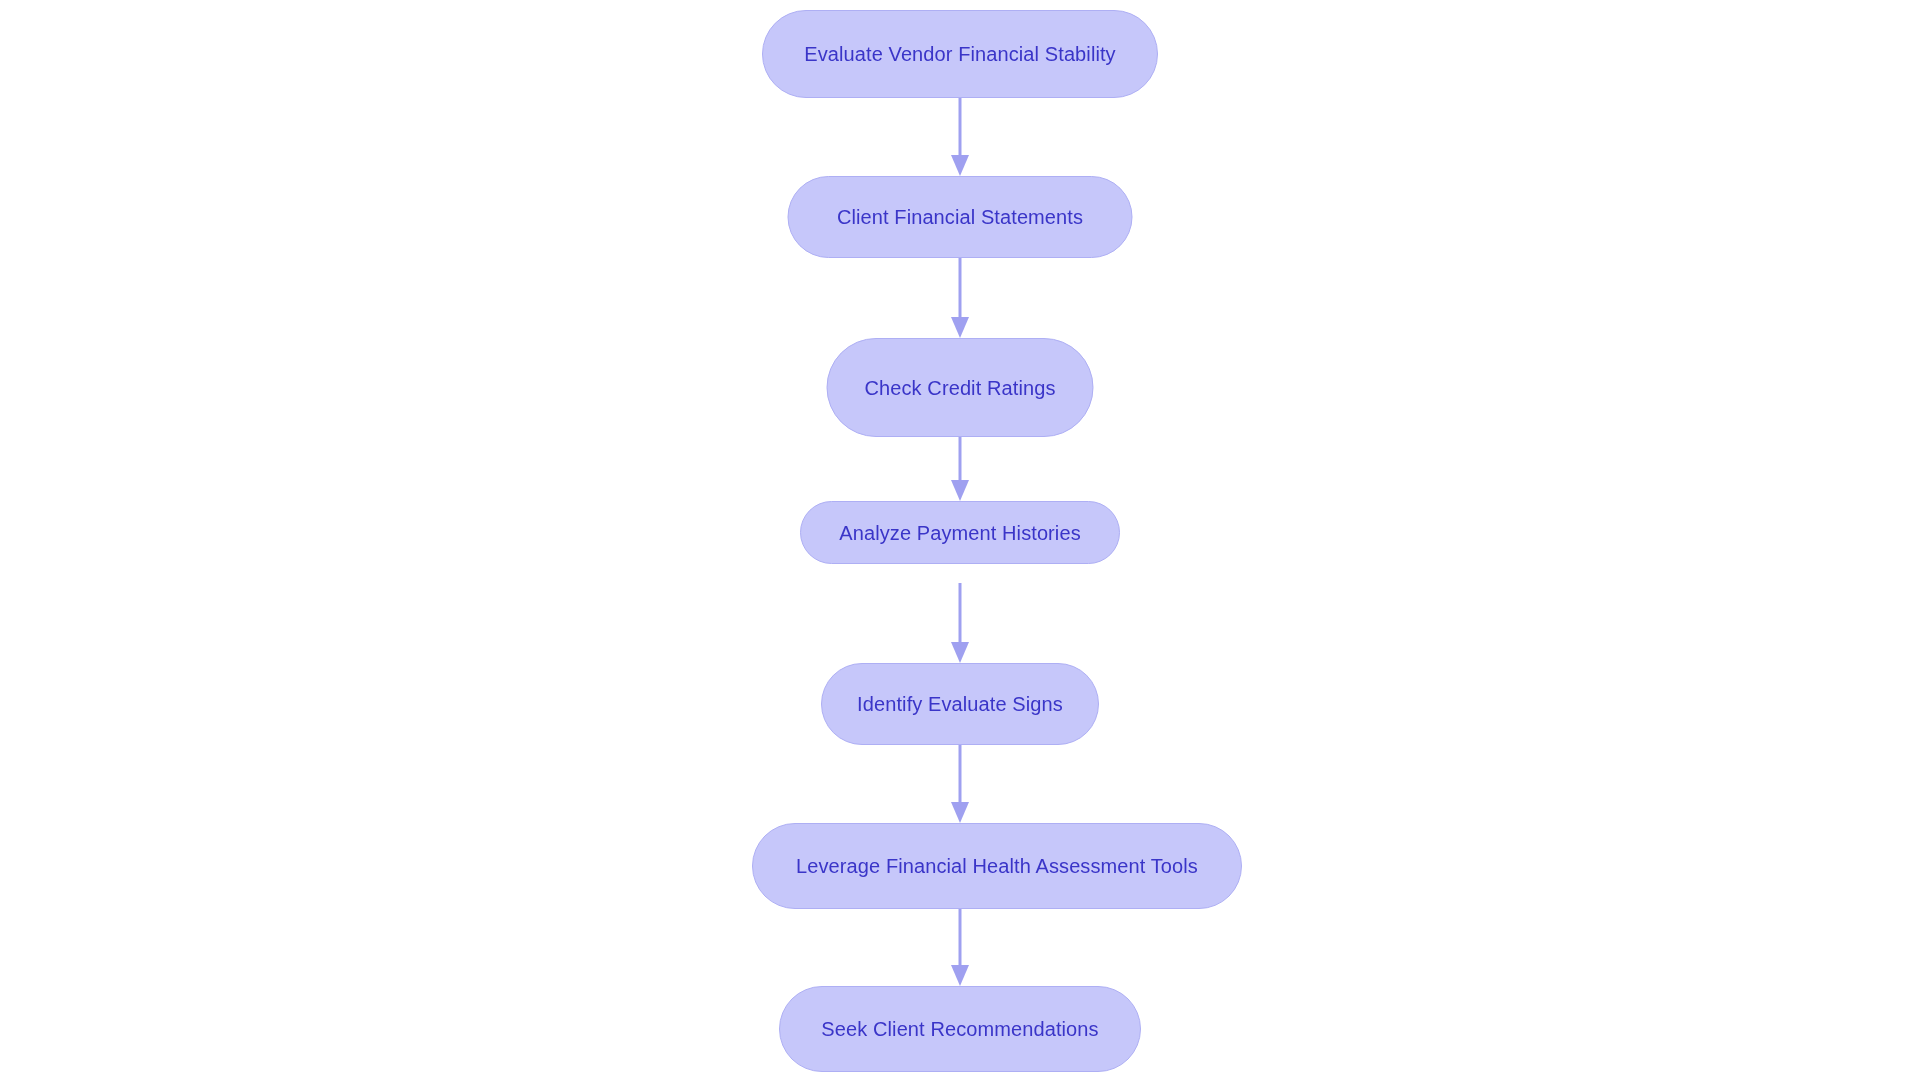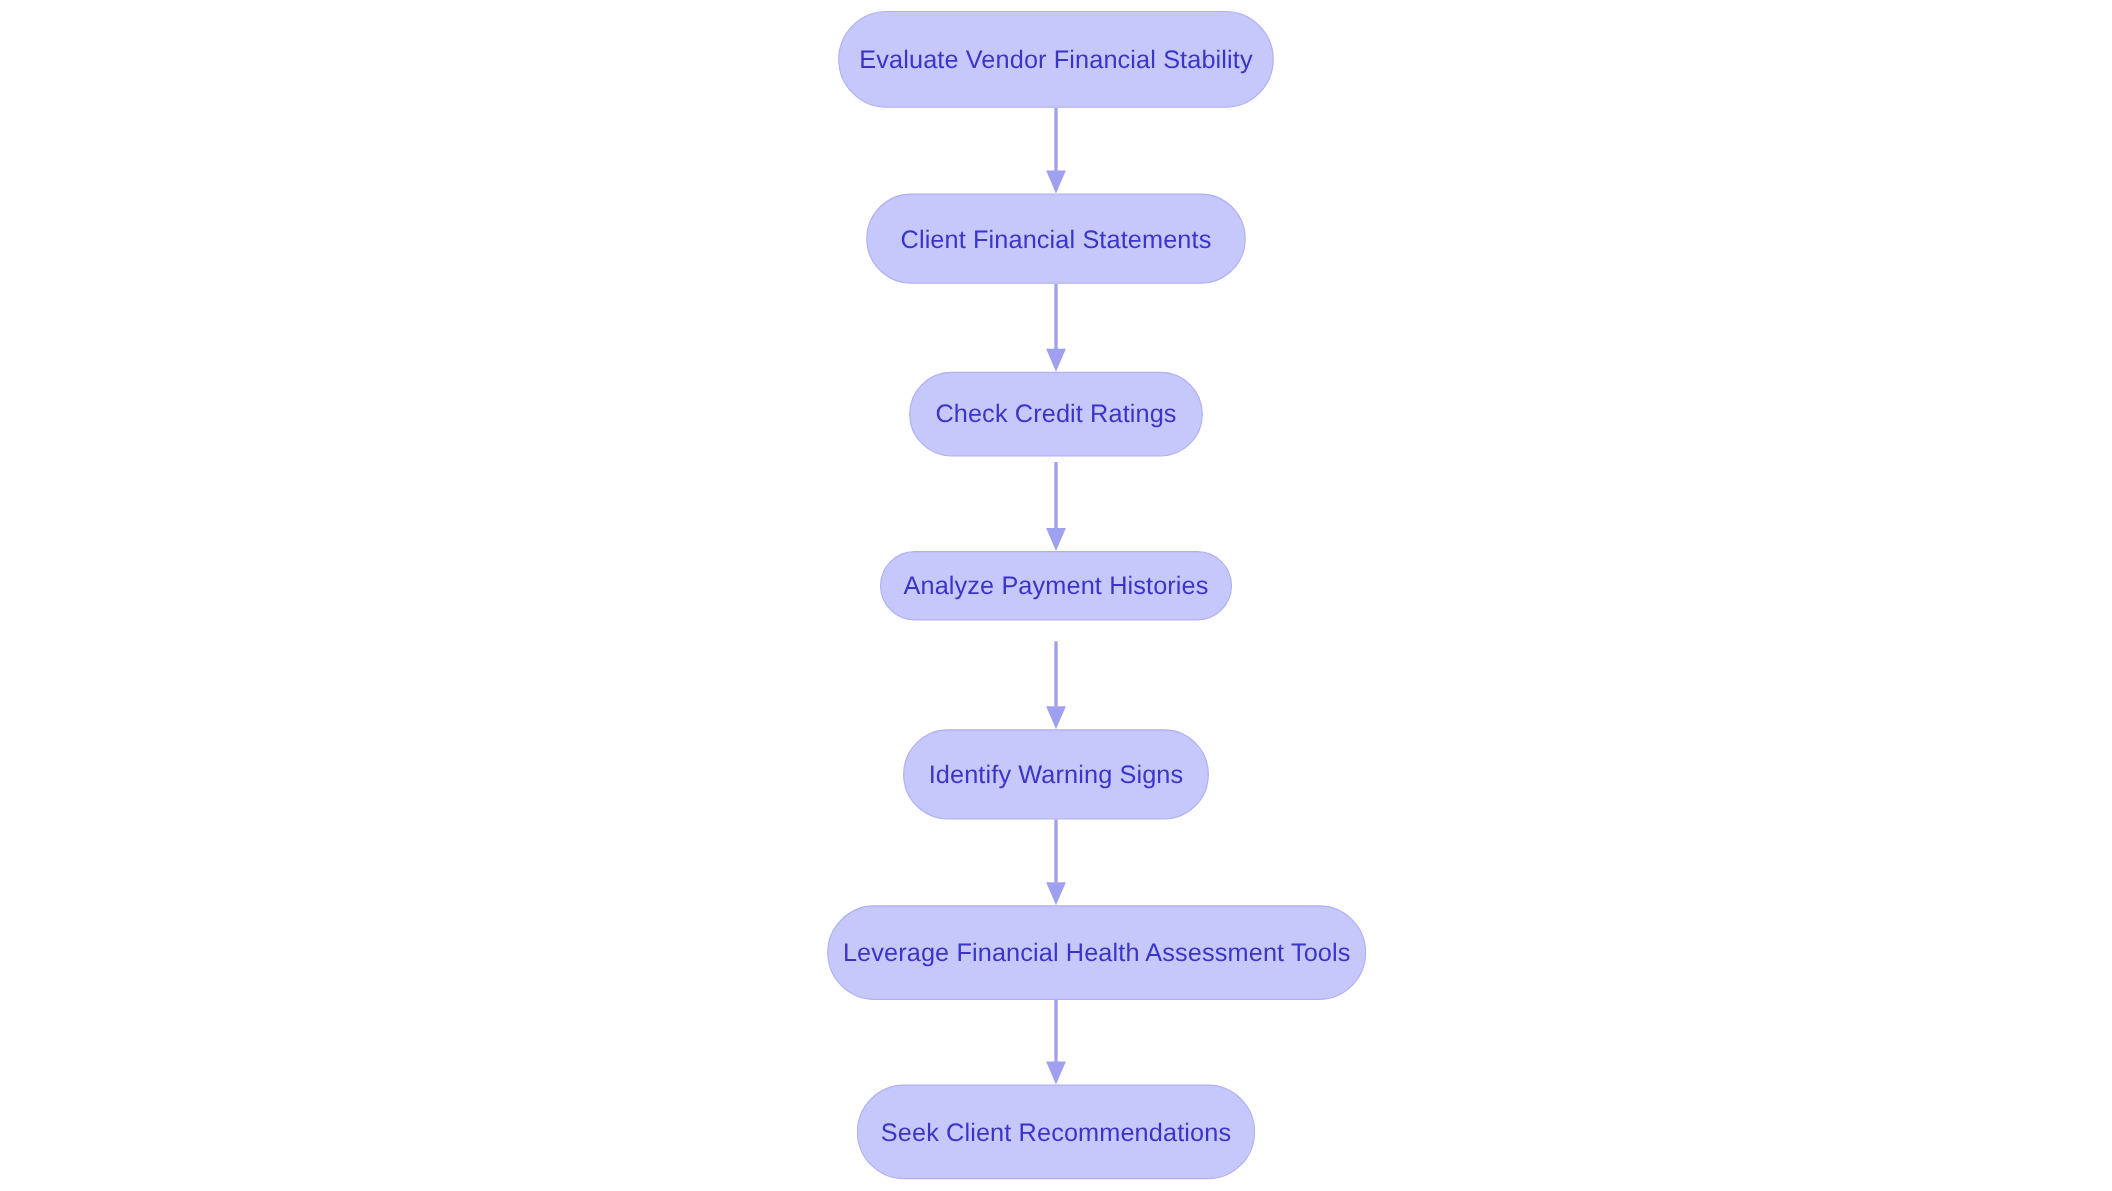--- a/index.html
+++ b/index.html
@@ -33,21 +33,21 @@
     position: absolute;
     box-sizing: border-box;
     transform: translateX(-50%);
     display: flex;
     align-items: center;
     justify-content: center;
     background: #c6c7fa;
     border: 1px solid #aeaff4;
     border-radius: 999px;
     color: #3a35c8;
-    font-size: 23px;
+    font-size: 20px;
     font-weight: 400;
     letter-spacing: 0.1px;
     white-space: nowrap;
     line-height: 1;
     padding: 0 26px;
   }
 
   .connector {
     position: absolute;
     transform: translateX(-50%);
@@ -93,30 +93,30 @@
     </svg>
 
     <div class="node" style="left:960px; top:10px; width:396px; height:88px;">
       <span>Evaluate Vendor Financial Stability</span>
     </div>
 
     <div class="node" style="left:960px; top:176px; width:345px; height:82px;">
       <span>Client Financial Statements</span>
     </div>
 
-    <div class="node" style="left:960px; top:338px; width:267px; height:77px;">
+    <div class="node" style="left:960px; top:338px; width:267px; height:99px;">
       <span>Check Credit Ratings</span>
     </div>
 
     <div class="node" style="left:960px; top:501px; width:320px; height:63px;">
       <span>Analyze Payment Histories</span>
     </div>
 
     <div class="node" style="left:960px; top:663px; width:278px; height:82px;">
-      <span>Identify Warning Signs</span>
+      <span>Identify Evaluate Signs</span>
     </div>
 
     <div class="node" style="left:997px; top:823px; width:490px; height:86px;text-align:center;">
       <span>Leverage Financial Health Assessment Tools</span>
     </div>
 
     <div class="node" style="left:960px; top:986px; width:362px; height:86px;">
       <span>Seek Client Recommendations</span>
     </div>
 

